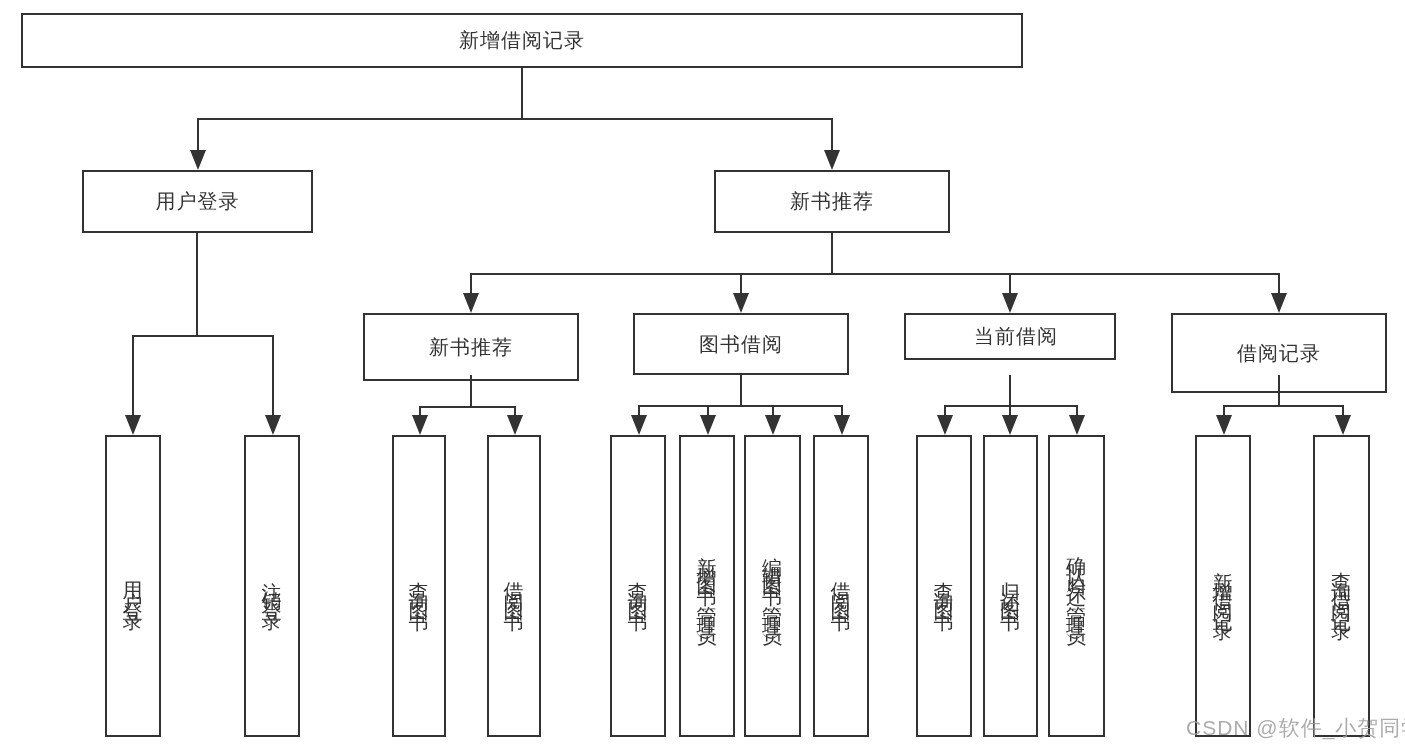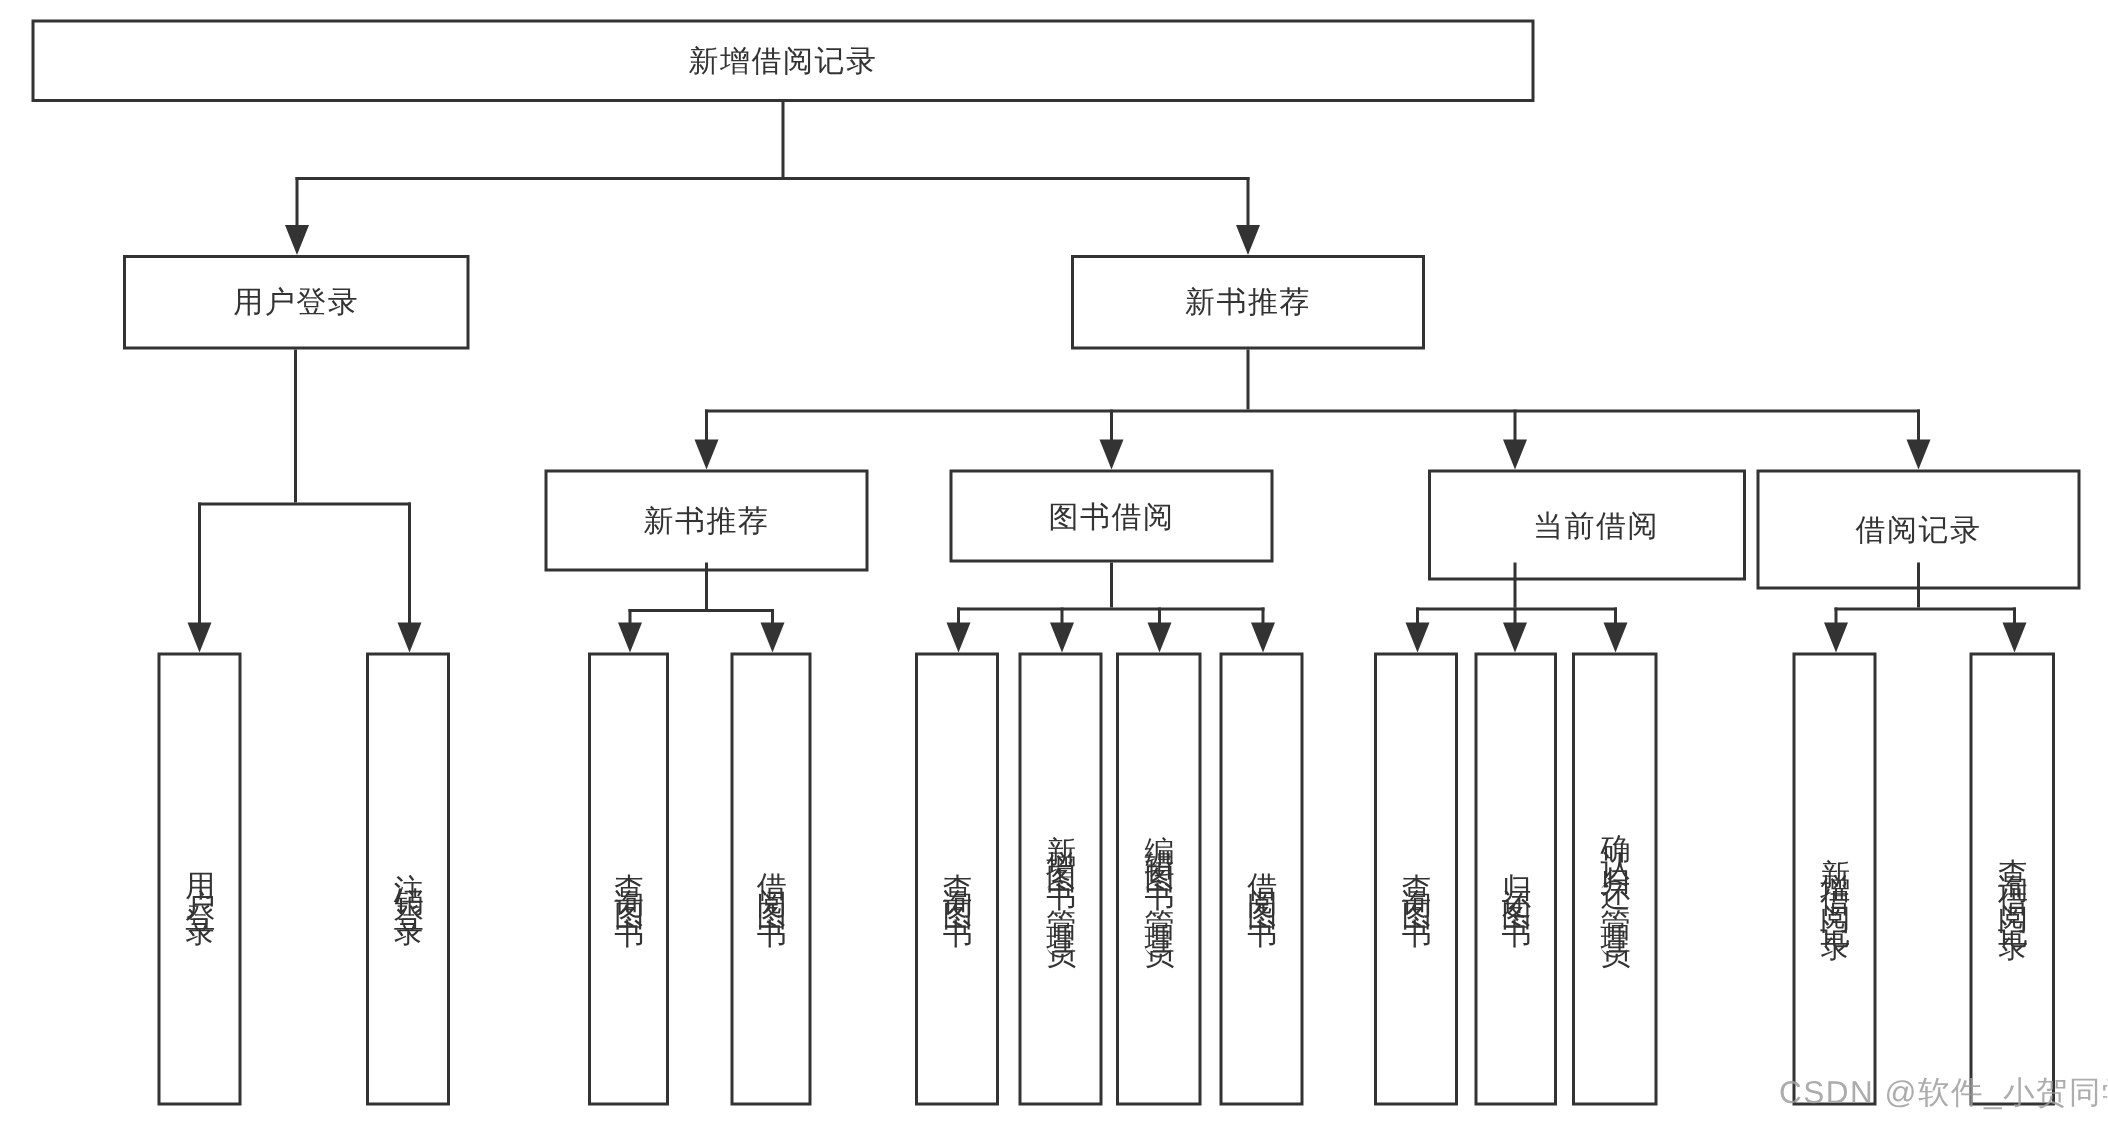--- a/index.html
+++ b/index.html
@@ -44,21 +44,21 @@
   <div class="box" style="left:714px;top:170px;width:236px;height:63px;">
     <span>新书推荐</span>
   </div>
 
   <div class="box" style="left:363px;top:313px;width:216px;height:68px;">
     <span>新书推荐</span>
   </div>
   <div class="box" style="left:633px;top:313px;width:216px;height:62px;">
     <span>图书借阅</span>
   </div>
-  <div class="box" style="left:952px;top:313px;width:212px;height:74px;padding-left:12px;">
+  <div class="box" style="left:904px;top:313px;width:212px;height:47px;padding-left:12px;">
     <span>当前借阅</span>
   </div>
   <div class="box" style="left:1171px;top:313px;width:216px;height:80px;">
     <span>借阅记录</span>
   </div>
 
   <div class="box leaf" style="left:105px;top:435px;width:56px;height:302px;">
     <span class="vtext">用户登录</span>
   </div>
   <div class="box leaf" style="left:244px;top:435px;width:56px;height:302px;">

